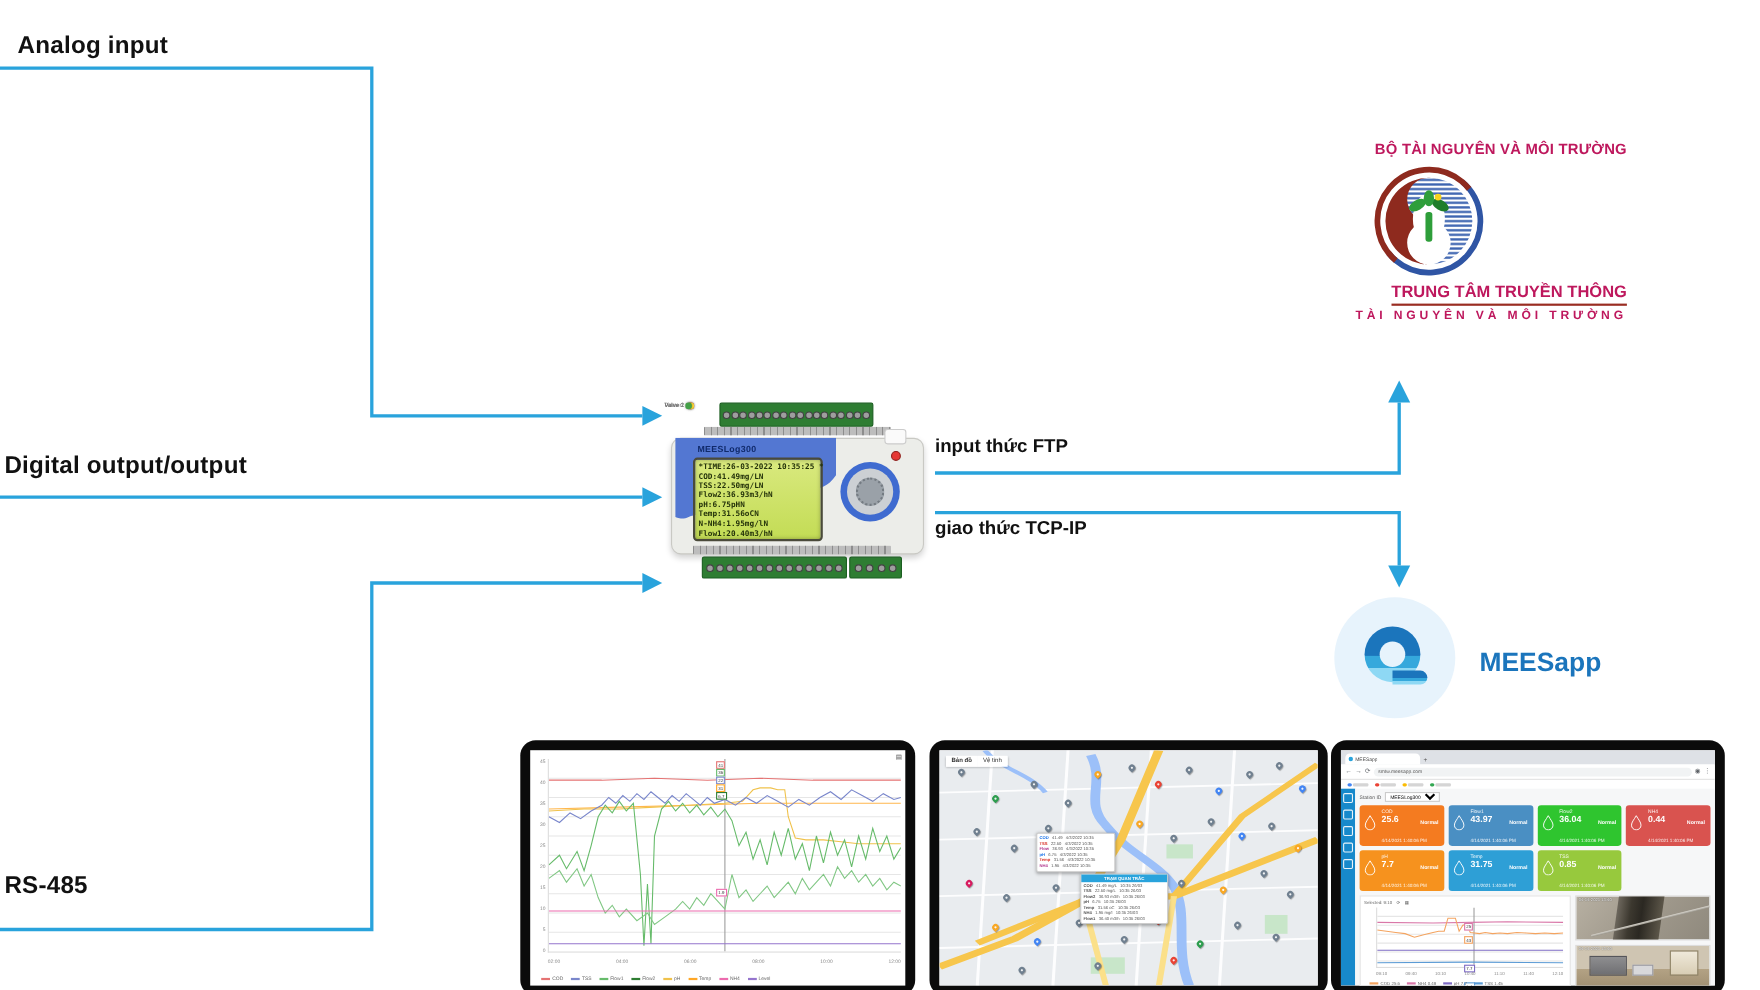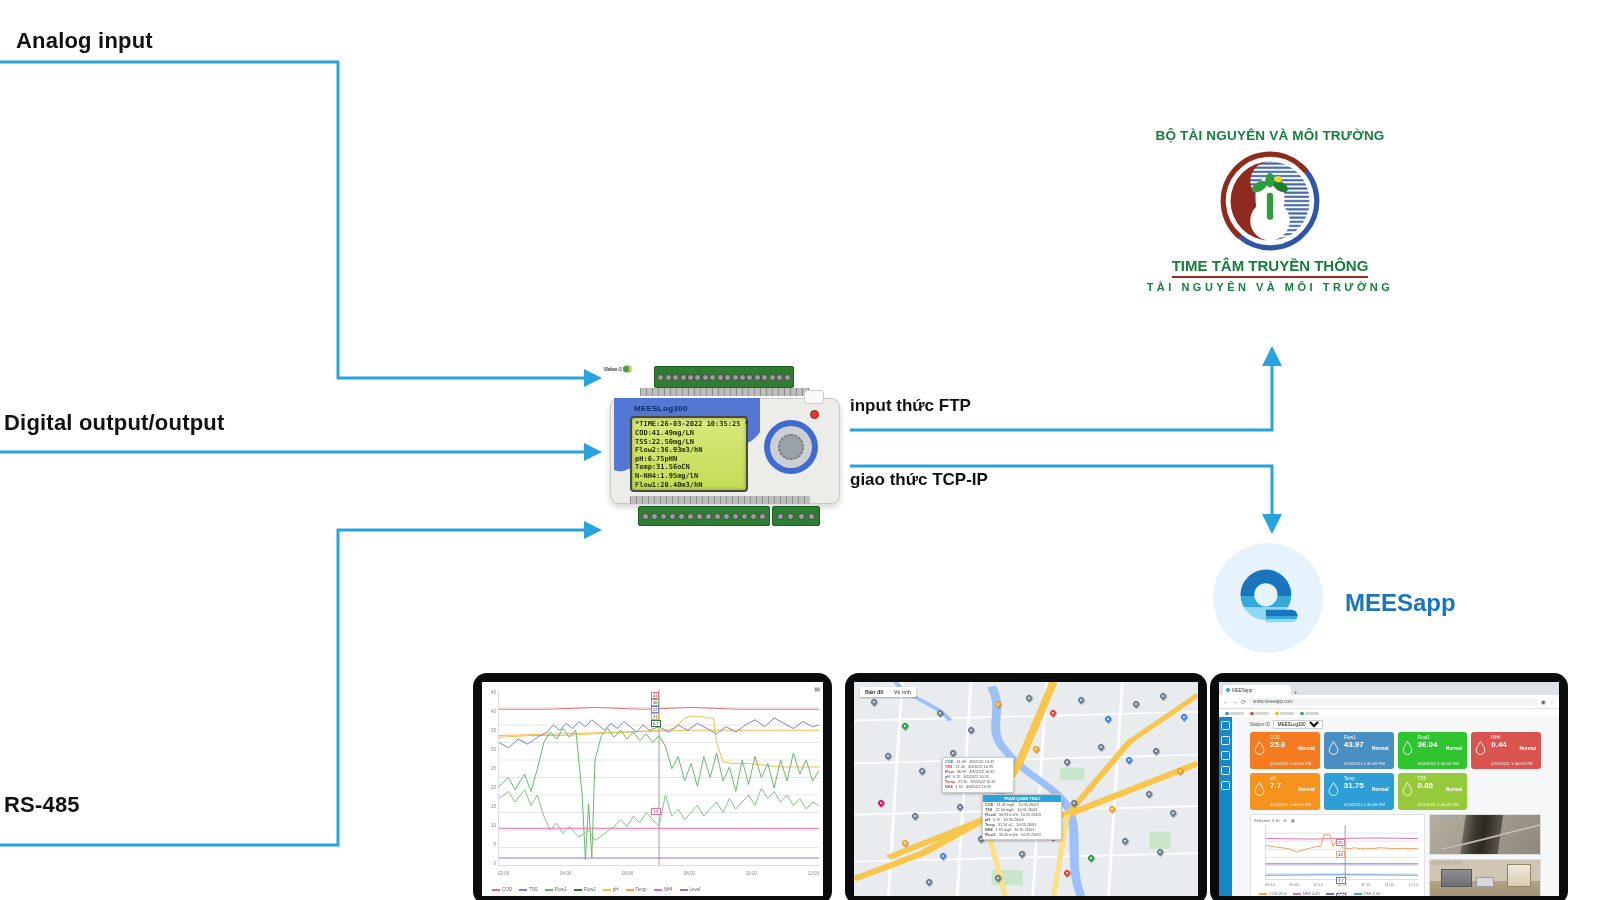--- a/index.html
+++ b/index.html
@@ -5,21 +5,21 @@
   html,body{margin:0;padding:0;background:#fff;}
   .canvas{position:relative;width:1600px;height:900px;overflow:hidden;background:#fff;
           font-family:"Liberation Sans","DejaVu Sans",sans-serif;}
   .io-label{position:absolute;font-size:22px;font-weight:800;color:#111;letter-spacing:.2px;}
   .proto-label{position:absolute;font-size:17px;font-weight:800;color:#111;}
   svg.connectors{position:absolute;left:0;top:0;z-index:1;}
   .conn{fill:none;stroke:#29A3DC;stroke-width:3;}
   .arrowhead{fill:#29A3DC;stroke:none;}
 
   
-  .monre{position:absolute;left:1090px;top:128px;width:360px;text-align:center;color:#15803d;z-index:2;}
+  .monre{position:absolute;left:1119px;top:128px;width:360px;text-align:right;color:#be185d;z-index:2;}
   .monre .ministry{font-size:13.5px;font-weight:800;letter-spacing:.2px;}
   .monre .emblem{margin:6px auto 4px auto;width:104px;height:104px;}
   .monre .center-name{display:inline-block;font-size:15px;font-weight:800;border-bottom:2px solid #9A2D22;padding-bottom:2px;}
   .monre .subtitle{font-size:11px;font-weight:700;letter-spacing:3.5px;margin-top:3px;}
 
   
   .meesapp-circle{position:absolute;left:1213px;top:543px;width:110px;height:110px;border-radius:50%;
                   background:#E7F3FC;z-index:2;display:flex;align-items:center;justify-content:center;}
   .meesapp-name{position:absolute;left:1345px;top:589px;font-size:24px;font-weight:800;color:#1B75BC;z-index:2;}
 
@@ -83,21 +83,21 @@
   .chrome-bar .nav{font-size:6px;color:#5f6368;}
   .omnibox{flex:1;height:8px;background:#F1F3F4;border-radius:4px;display:flex;align-items:center;padding:0 4px;}
   .omnibox span{font-size:4.5px;color:#555;}
   .bookmarks{height:9px;background:#fff;display:flex;align-items:center;gap:6px;padding:0 6px;border-bottom:1px solid #eee;}
   .bm{display:flex;align-items:center;gap:1.5px;}
   .bm i{width:3.5px;height:3.5px;border-radius:50%;}
   .bm b{width:14px;height:2.5px;background:#d5d5d5;border-radius:1px;}
   .dash-body{position:absolute;top:35px;bottom:0;left:0;right:0;display:flex;}
   .dash-side{width:13px;background:#1789CB;display:flex;flex-direction:column;align-items:center;gap:6px;padding-top:4px;}
   .dash-side .ic{width:7px;height:7px;border:1px solid rgba(255,255,255,.9);border-radius:1.5px;}
-  .dash-main{flex:1;background:#F6F7F8;position:relative;padding:3px 18px;box-sizing:border-box;}
+  .dash-main{flex:1;background:#F6F7F8;position:relative;padding:3px 4px;box-sizing:border-box;}
   .station-row{display:flex;align-items:center;gap:3px;margin-bottom:3px;}
   .station-row label{font-size:4.5px;color:#555;}
   .station-row select{font-size:4.5px;height:9px;border:1px solid #ccc;background:#fff;font-family:inherit;}
   .cards{display:grid;grid-template-columns:repeat(4,1fr);gap:4px;}
   .card{height:37px;border-radius:3px;color:#fff;position:relative;padding:3px 4px;box-sizing:border-box;}
   .card .drop{position:absolute;left:4px;top:9px;width:11px;height:14px;}
   .card .p{margin-left:16px;font-size:4.5px;opacity:.95;}
   .card .v{margin-left:16px;font-size:8px;font-weight:800;line-height:9px;}
   .card .st{position:absolute;right:5px;top:14px;font-size:4.8px;font-weight:700;}
   .card .t{position:absolute;left:20px;bottom:3px;font-size:4.2px;opacity:.9;}
@@ -161,21 +161,21 @@
         <path d="M50,12 A38,38 0 0,0 50,88 A19,19 0 0,1 50,50 A19,19 0 0,0 50,12 Z" fill="#8E2A1E"></path>
         <path d="M50,12 A38,38 0 0,1 50,88 A19,19 0 0,0 50,50 A19,19 0 0,1 50,12 Z" fill="url(#stripes)"></path>
         <ellipse cx="50" cy="48" rx="14" ry="22" fill="#fff"></ellipse>
         <rect x="47" y="42" width="6" height="26" rx="2.5" fill="#2E9E3A"></rect>
         <ellipse cx="40" cy="36" rx="8" ry="4.5" transform="rotate(-30 40 36)" fill="#2E9E3A"></ellipse>
         <ellipse cx="60" cy="36" rx="8" ry="4.5" transform="rotate(30 60 36)" fill="#1E7E2A"></ellipse>
         <ellipse cx="50" cy="30" rx="4.5" ry="7" fill="#2E9E3A"></ellipse>
         <circle cx="58" cy="29" r="3" fill="#F7D21E"></circle>
       </svg>
     </div>
-    <div><span class="center-name">TIME TÂM TRUYỀN THÔNG</span></div>
+    <div><span class="center-name">TRUNG TÂM TRUYỀN THÔNG</span></div>
     <div class="subtitle">TÀI NGUYÊN VÀ MÔI TRƯỜNG</div>
   </div>
 
   <div class="meesapp-circle">
     <svg viewBox="0 0 70 70" width="74" height="74">
       <defs>
         <linearGradient id="mg" x1="0" y1="0" x2="0" y2="1">
           <stop offset="0" stop-color="#1B75BC"></stop>
             <stop offset="0.52" stop-color="#1B75BC"></stop>
           <stop offset="0.53" stop-color="#35A8DC"></stop>

